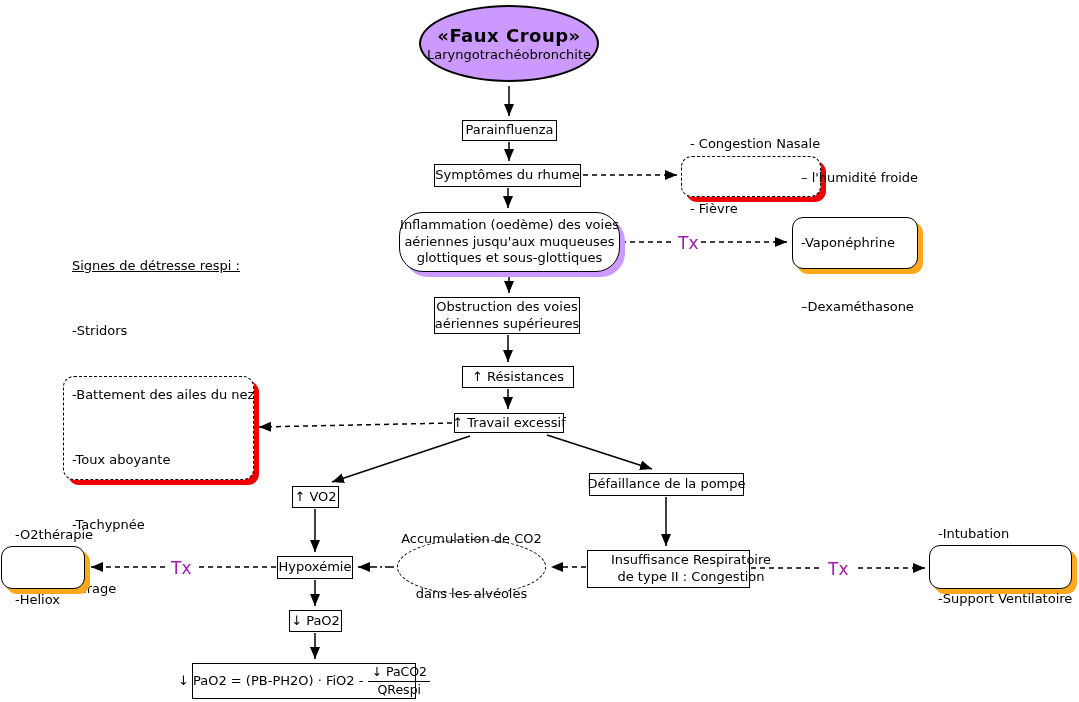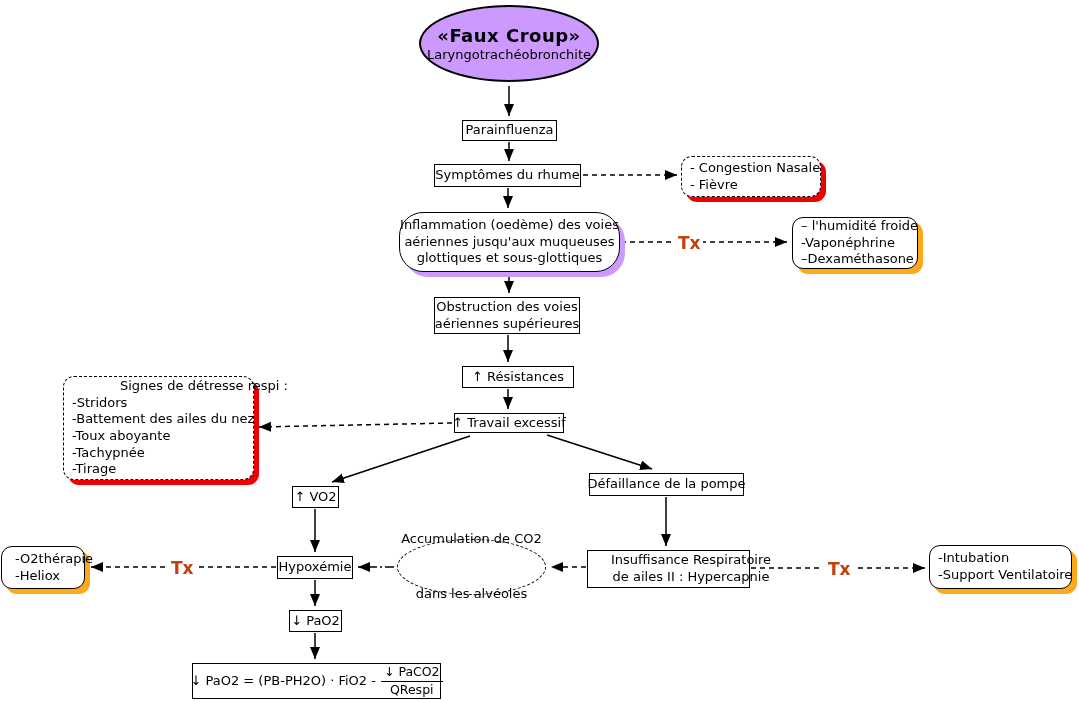--- a/index.html
+++ b/index.html
@@ -14,59 +14,59 @@
   #arrow-layer{position:absolute;left:0;top:0;width:1079px;height:702px;}
   .node{
     position:absolute;
     background:#fff;
     border:1px solid #000;
     display:flex;align-items:center;justify-content:center;
     white-space:nowrap;line-height:1.28;
     box-sizing:border-box;
   }
   .col{flex-direction:column;text-align:center;}
-  .left-align{align-items:flex-start;text-align:left;padding-left:8px;padding-right:6px;justify-content:center;}
+  .left-align{align-items:flex-start;text-align:left;padding-left:8px;padding-right:6px;justify-content:center;gap:48px;}
   .rounded{border-radius:11px;border-width:1.5px;}
   .dashed{border-style:dashed;}
   .shadow-purple{box-shadow:5px 5px 0 #cc99ff;}
   .shadow-red{box-shadow:5px 5px 0 #ee0000;}
   .shadow-orange{box-shadow:5px 5px 0 #ffa81c;}
   .ellipse{border-radius:50%;}
   .root-ellipse{
     left:419px;top:5px;width:180px;height:77px;
     background:#cc99ff;border:2px solid #000000;border-radius:50%;
     flex-direction:column;text-align:center;
   }
   .root-title{font-weight:bold;font-size:18px;letter-spacing:0.5px;}
   .root-subtitle{font-size:13px;}
   .tx-label{
     position:absolute;
-    color:#c2410c;font-weight:bold;font-size:17px;
+    color:#a21caf;font-weight:normal;font-size:17px;
     background:#fff;padding:0 2px;
   }
-  .underline{margin-left:48px;}
+  .underline{text-decoration:underline;}
   
   #n-parainfluenza{left:462px;top:120px;width:95px;height:21px;}
   #n-symptomes{left:434px;top:164px;width:147px;height:23px;}
   #n-congestion{left:681px;top:156px;width:140px;height:41px;}
   #n-inflammation{left:399px;top:212px;width:221px;height:60px;border-radius:24px;}
   #n-humidite{left:792px;top:217px;width:126px;height:52px;}
   #n-obstruction{left:434px;top:297px;width:146px;height:37px;}
   #n-resistances{left:462px;top:366px;width:112px;height:22px;}
   #n-travail{left:454px;top:413px;width:110px;height:20px;}
   #n-signes{left:63px;top:376px;width:191px;height:104px;}
   #n-vo2{left:292px;top:486px;width:47px;height:22px;}
   #n-defaillance{left:589px;top:473px;width:155px;height:23px;}
   #n-hypoxemie{left:277px;top:556px;width:76px;height:23px;}
   #n-co2{left:397px;top:539px;width:149px;height:56px;border-width:1.5px;gap:38px;}
   #n-insuffisance{left:587px;top:550px;width:163px;height:38px;padding-left:45px;}
   #n-o2therapie{left:1px;top:546px;width:84px;height:43px;padding-left:13px;}
   #n-intubation{left:929px;top:545px;width:143px;height:44px;}
   #n-pao2{left:289px;top:610px;width:53px;height:22px;}
-  #n-formule{left:192px;top:663px;width:249px;height:36px;gap:5px;}
+  #n-formule{left:192px;top:663px;width:224px;height:36px;gap:5px;}
   #tx-1{left:676px;top:233px;}
   #tx-2{left:169px;top:558px;}
   #tx-3{left:826px;top:559px;}
   .frac{display:inline-flex;flex-direction:column;text-align:center;line-height:1.15;font-size:12.5px;}
   .frac .num{border-bottom:1px solid #000;padding:0 3px 1px 3px;}
   .frac .den{padding-top:1px;}
 </style>
 </head>
 <body>
 
@@ -174,21 +174,21 @@
     <span>Hypoxémie</span>
   </div>
 
   <div class="node col ellipse dashed" id="n-co2">
     <div>Accumulation de CO2</div>
     <div>dans les alvéoles</div>
   </div>
 
   <div class="node col" id="n-insuffisance">
     <div>Insuffisance Respiratoire</div>
-    <div>de ailes II : Hypercapnie</div>
+    <div>de type II : Congestion</div>
   </div>
 
   <div class="tx-label" id="tx-2">Tx</div>
 
   <div class="node col left-align rounded shadow-orange" id="n-o2therapie">
     <div>-O2thérapie</div>
     <div>-Heliox</div>
   </div>
 
   <div class="tx-label" id="tx-3">Tx</div>

